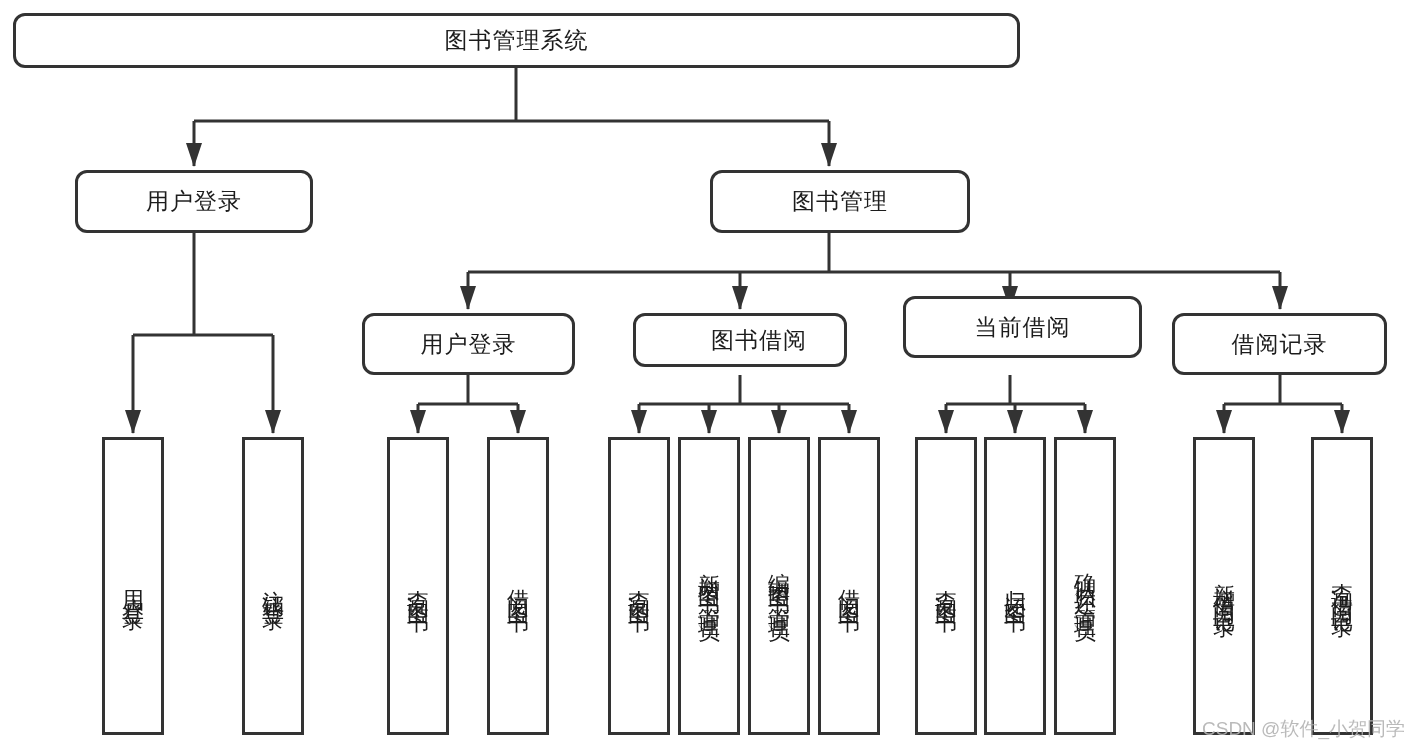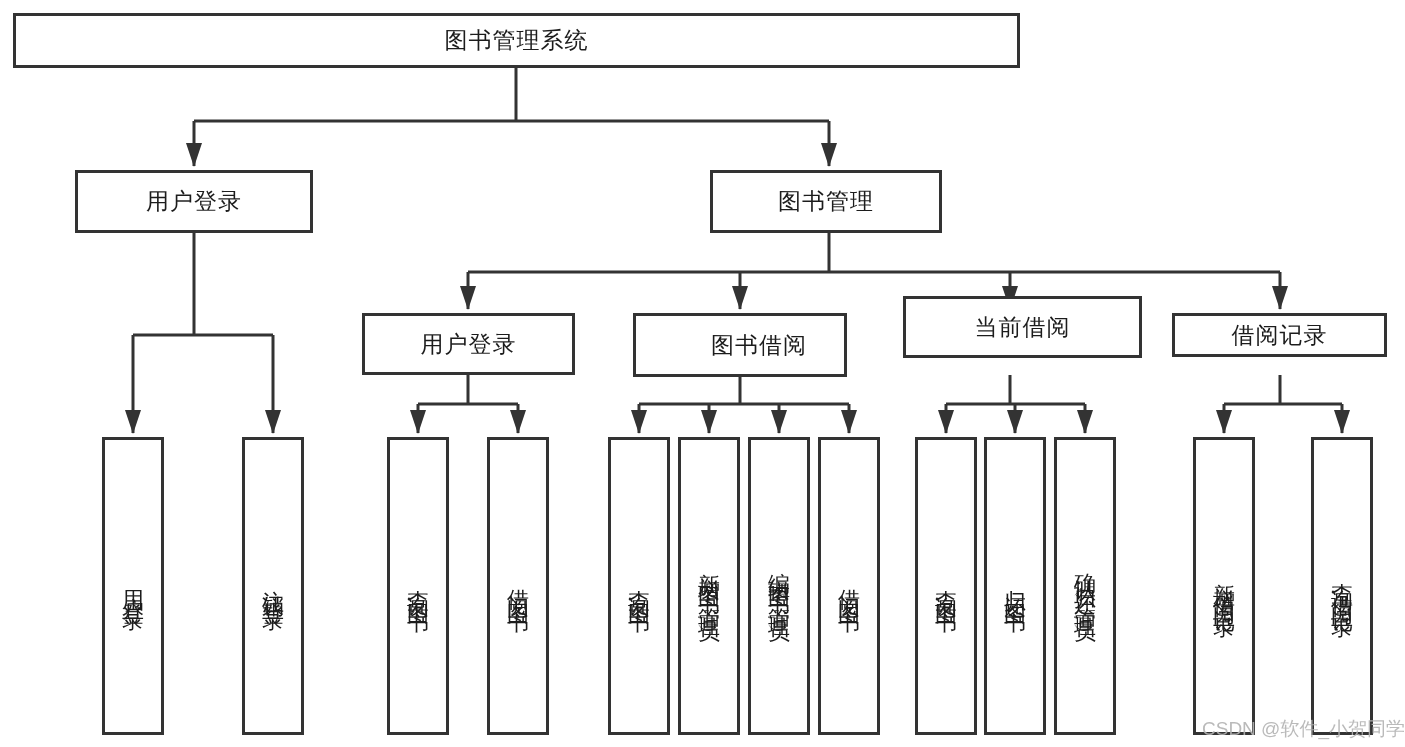--- a/index.html
+++ b/index.html
@@ -17,21 +17,21 @@
   }
   .box {
     position:absolute;
     background:#ffffff;
     border:3px solid #333333;
     box-sizing:border-box;
     display:flex; align-items:center; justify-content:center;
     color:#1c1c1c;
     z-index:1;
   }
-  .hbox { font-size:23px; letter-spacing:1px; }
+  .hbox { font-size:23px; letter-spacing:1px;border-radius:12px; }
   .vbox {
     writing-mode:vertical-rl;
     text-orientation:mixed;
     font-size:22px;
     letter-spacing:7px;
     width:62px; height:298px; top:437px;
     text-align:center;
   }
   .watermark {
     position:absolute;
@@ -85,26 +85,26 @@
   <path class="ln" d="M1085,404 V433" marker-end="url(#arw)"></path>
 
   <path class="ln" d="M1280,375 V404 M1224,404 H1342"></path>
   <path class="ln" d="M1224,404 V433" marker-end="url(#arw)"></path>
   <path class="ln" d="M1342,404 V433" marker-end="url(#arw)"></path>
 </svg>
 
 <div class="box hbox" style="left:13px; top:13px; width:1007px; height:55px;">图书管理系统</div>
 
 <div class="box hbox" style="left:75px; top:170px; width:238px; height:63px;">用户登录</div>
-<div class="box hbox" style="left:710px; top:170px; width:232px; height:63px;">图书管理</div>
+<div class="box hbox" style="left:710px; top:170px; width:260px; height:63px;">图书管理</div>
 
 <div class="box hbox" style="left:362px; top:313px; width:213px; height:62px;">用户登录</div>
-<div class="box hbox" style="left:633px; top:313px; width:214px; height:64px;padding-left:38px;">图书借阅</div>
+<div class="box hbox" style="left:633px; top:313px; width:214px; height:54px;padding-left:38px;">图书借阅</div>
 <div class="box hbox" style="left:903px; top:296px; width:239px; height:62px;">当前借阅</div>
-<div class="box hbox" style="left:1172px; top:313px; width:215px; height:44px;">借阅记录</div>
+<div class="box hbox" style="left:1172px; top:313px; width:215px; height:62px;">借阅记录</div>
 
 <div class="box vbox" style="left:102px;">用户登录</div>
 <div class="box vbox" style="left:242px;">注销登录</div>
 
 <div class="box vbox" style="left:387px;">查询图书</div>
 <div class="box vbox" style="left:487px;">借阅图书</div>
 
 <div class="box vbox" style="left:608px;">查询图书</div>
 <div class="box vbox" style="left:678px;">新增图书（管理员）</div>
 <div class="box vbox" style="left:748px;">编辑图书（管理员）</div>

